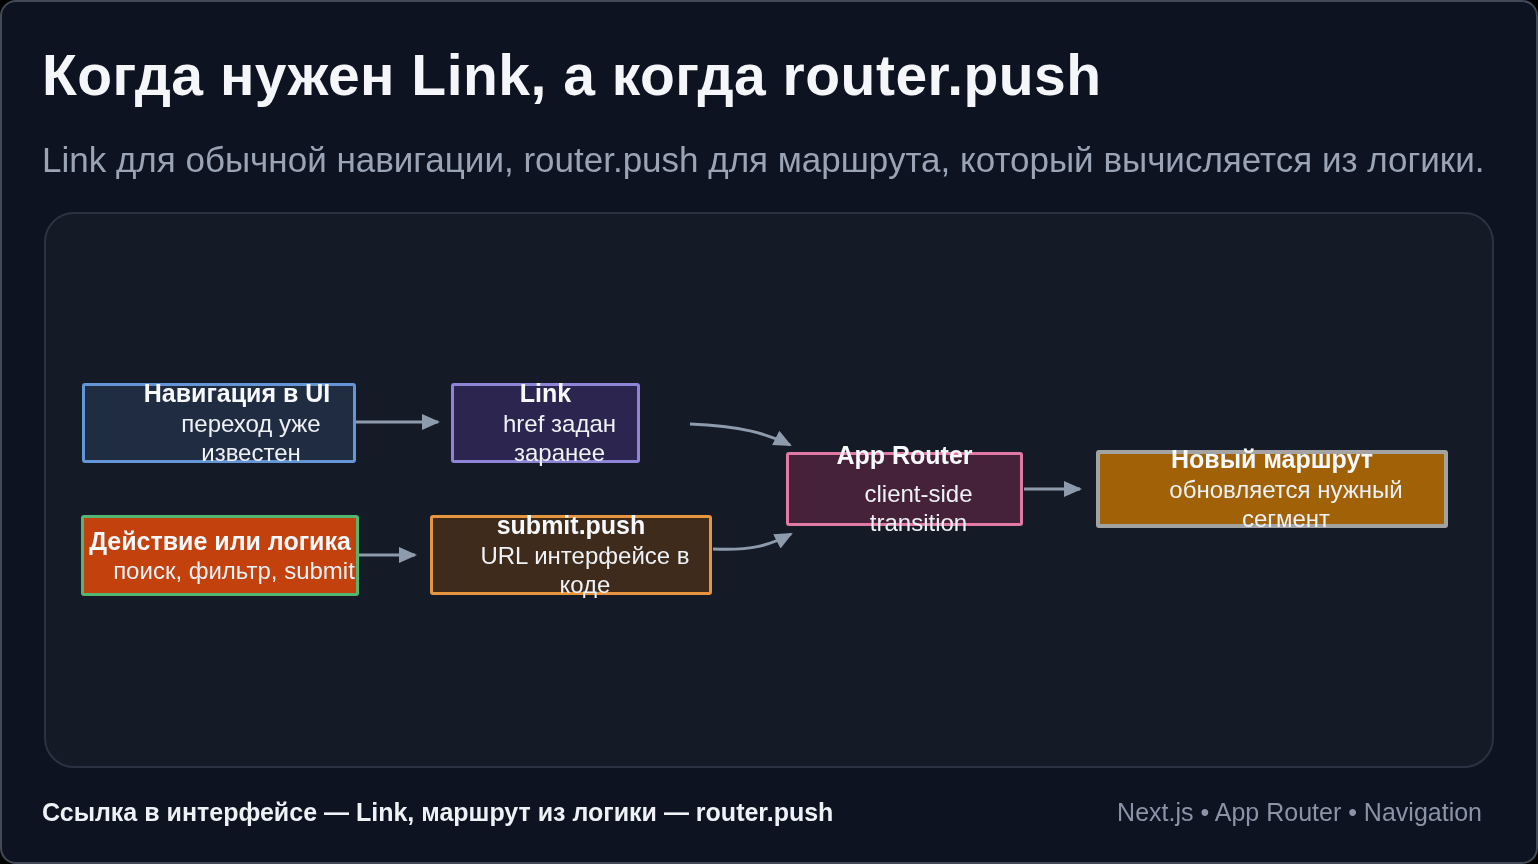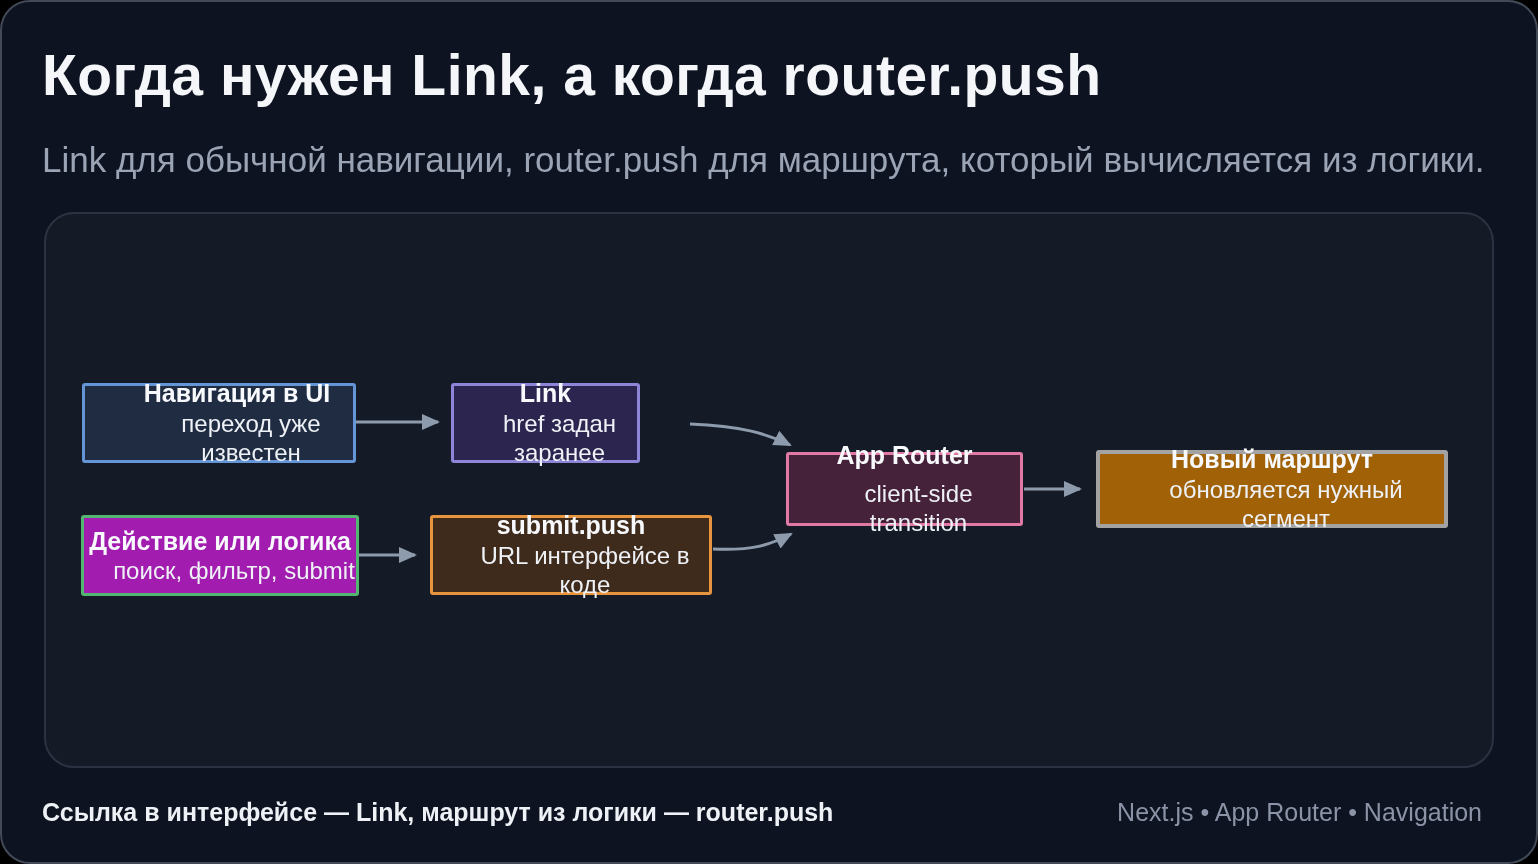--- a/index.html
+++ b/index.html
@@ -11,21 +11,21 @@
     overflow: hidden;
     font-family: "Liberation Sans", sans-serif;
   }
   .card {
     position: absolute;
     left: 0; top: 0;
     width: 1538px; height: 864px;
     box-sizing: border-box;
     background: #0d1320;
     border: 2px solid #424a57;
-    border-radius: 30px;
+    border-radius: 16px;
   }
   .page-title {
     position: absolute;
     left: 40px; top: 40px;
     width: 1450px;
     font-size: 57px;
     font-weight: 700;
     color: #f4f6f9;
     letter-spacing: 0.5px;
   }
@@ -69,21 +69,21 @@
     color: #f7f9fc;
   }
   .node .node-subtitle {
     font-size: 24px;
     font-weight: 400;
     color: #eef1f6;
     margin-left: 28px;
   }
   .node-nav-ui      { left:  80px; top: 381px; width: 274px; height: 80px; background: #1f2c42; border: 3px solid #6495d6; padding-left: 36px; }
   .node-link        { left: 449px; top: 381px; width: 189px; height: 80px; background: #2c2550; border: 3px solid #8f85d8; }
-  .node-action      { left:  79px; top: 513px; width: 278px; height: 81px; background: #a21caf; border: 3px solid #52b672; }
+  .node-action      { left:  79px; top: 513px; width: 278px; height: 81px; background: #c2410c; border: 3px solid #52b672; }
   .node-router-push { left: 428px; top: 513px; width: 282px; height: 80px; background: #3f2b1b; border: 3px solid #e6953e; }
   .node-app-router  { left: 784px; top: 450px; width: 237px; height: 74px; background: #452239; border: 3px solid #e07aa5; gap: 8px; }
   .node-new-route   { left:1094px; top: 448px; width: 352px; height: 78px; background: #a16207; border: 4px solid #a3a3a3; }
   .footer-left {
     position: absolute;
     left: 40px; top: 796px;
     font-size: 25px;
     font-weight: 700;
     color: #eef1f6;
   }

